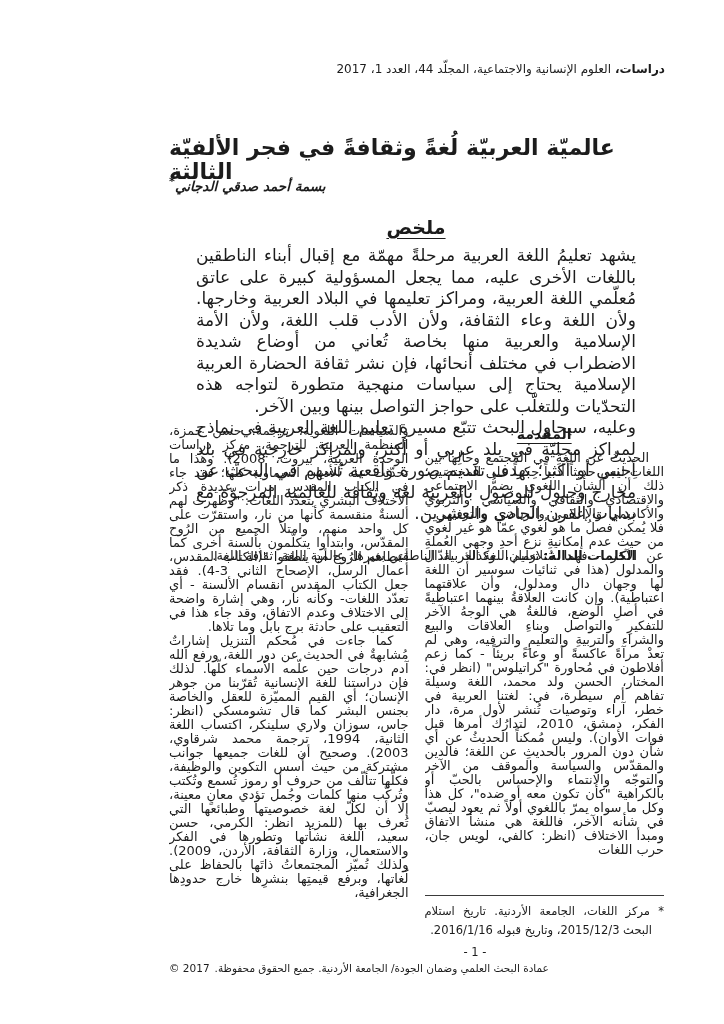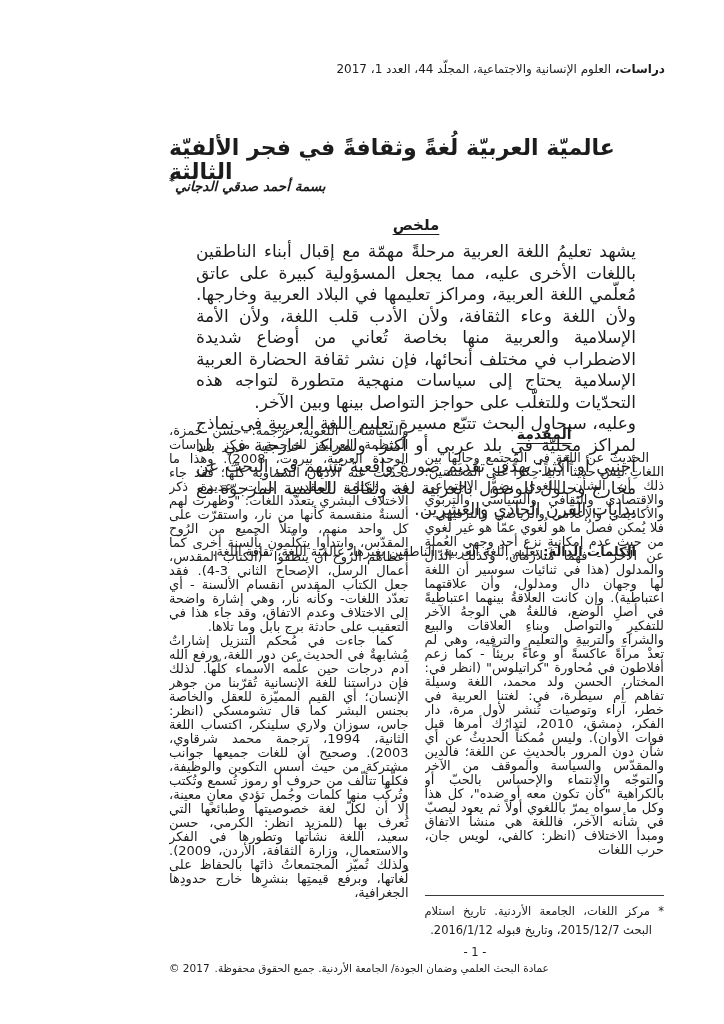--- a/index.html
+++ b/index.html
@@ -23,21 +23,21 @@
     position:absolute;top:121px;right:60px;left:60px;
     text-align:left;font-size:22px;font-weight:bold;line-height:24px;
   }
   .paper-author{
     position:absolute;top:172px;right:60px;left:60px;
     text-align:left;font-size:13.5px;font-weight:bold;font-style:italic;line-height:20px;
   }
   
   .abstract-section{position:absolute;top:216px;right:60px;left:59px;}
   .abstract-heading{
-    text-align:center;font-size:15px;font-weight:bold;margin:0 0 7px 0;
+    text-align:center;font-size:19px;font-weight:bold;margin:0 0 7px 0;
   }
   .abstract-heading span{text-decoration:underline;text-underline-offset:4px;}
   .abstract-body{margin:0 28px;}
   .abstract-body p{
     margin:0;font-size:17px;line-height:21.5px;
     text-align:justify;
   }
   .keywords-line{
     margin:21px 28px 0 28px;font-size:13px;line-height:20px;text-align:right;
   }
@@ -113,21 +113,21 @@
       <div class="intro-heading">
         <span>المقدمة</span>
       </div>
       <div class="col-text">
         <p class="indent">الحديثُ عن اللغةِ في المُجتمع وحالِها بين اللغاتِ ليس حديثاً أدبياً حِكراً على المختصَين؛ ذلك أن الشأن اللغوي يضمُّ الاجتماعي والاقتصادي والثقافي والسياسي والتربوي والأكاديمي والإعلامي والرياضي والترفيهي - فلا يُمكن فصلُ ما هو لُغوي عمّا هو غير لُغوي من حيث عدم إمكانيةِ نزع أحدِ وجهي العُملةِ عن الآخر - فهما مُتلازمان، وكذلك الدّال والمدلول (هذا في ثنائيات سوسير أن اللغة لها وجهان دال ومدلول، وأن علاقتهما اعتباطية). وإن كانت العلاقةُ بينهما اعتباطيةً في أصلِ الوضع، فاللغةُ هي الوجهُ الآخر للتفكيرِ والتواصل وبناءِ العلاقات والبيع والشراء والتربيةِ والتعليمِ والترفيه، وهي لم تعدْ مرآةً عاكسةً أو وعاءً بريئاً - كما زعم أفلاطون في مُحاورة "كراتيلوس" (انظر في: المختار، الحسن ولد محمد، اللغة وسيلة تفاهم أم سيطرة، في: لغتنا العربية في خطر، آراء وتوصيات تُنشر لأول مرة، دار الفكر، دمشق، 2010، لتدارُك أمرها قبل فوات الأوان). وليس مُمكناً الحديثُ عن أي شأن دون المرور بالحديثِ عن اللغة؛ فالدين والمقدّس والسياسة والموقف من الآخر والتوجّه والانتماء والإحساس بالحبّ أو بالكراهية "كأن تكون معه أو ضده"، كل هذا وكل ما سواه يمرّ باللغوي أولاً ثم يعود ليصبّ في شأنه الآخر، فاللغة هي منشأ الاتفاق ومبدأ الاختلاف (انظر: كالفي، لويس جان، حرب اللغات</p>
       </div>
       <div class="footnote-block">
         <hr class="footnote-rule">
         <p class="footnote-text">
           <span>*</span>
-          <span>مركز اللغات، الجامعة الأردنية. تاريخ استلام البحث 2015/12/7، وتاريخ قبوله 2016/1/12.</span>
+          <span>مركز اللغات، الجامعة الأردنية. تاريخ استلام البحث 2015/12/3، وتاريخ قبوله 2016/1/16.</span>
         </p>
       </div>
     </div>
 
     <div class="column">
       <div class="col-text">
         <p>والسياسات اللغوية، ترجمة: حسن حمزة، المنظمة العربية للترجمة، مركز دراسات الوحدة العربية، بيروت، 2008). وهذا ما تحدّثت عنه الأديان السماوية كلّها؛ فقد جاء في الكتاب المقدس مرات عديدة ذكر الاختلاف البشري بتعدّد اللغات: "وظهرت لهم ألسنةٌ منقسمة كأنها من نار، واستقرّت على كل واحد منهم، وامتلأ الجميع من الرُوح المقدّس، وابتدأوا يتكلّمون بألسنة أخرى كما أعطاهم الرُوح أن ينطقوا "(الكتاب المقدس، أعمال الرسل، الإصحاح الثاني 3-4). فقد جعل الكتاب المقدس انقسام الألسنة - أي تعدّد اللغات- وكأنه نار، وهي إشارة واضحة إلى الاختلاف وعدم الاتفاق، وقد جاء هذا في التعقيب على حادثة برج بابل وما تلاها.</p>
         <p class="indent">كما جاءت في مُحكم التنزيل إشاراتٌ مُشابهةٌ في الحديث عن دور اللغة، ورفع الله آدم درجات حين علّمه الأسماء كلّها. لذلك فإن دراستنا للغة الإنسانية تُقرّبنا من جوهر الإنسان؛ أي القيم المميّزة للعقل والخاصة بجنس البشر كما قال تشومسكي (انظر: جاس، سوزان ولاري سلينكر، اكتساب اللغة الثانية، 1994، ترجمة محمد شرقاوي، 2003). وصحيح أن للغات جميعها جوانب مشتركة من حيث أُسس التكوين والوظيفة، فكلّها تتألّف من حروف أو رموز تُسمع وتُكتب وتُركَّب منها كلمات وجُمل تؤدي معانٍ معينة، إلا أن لكلّ لغة خصوصيتها وطبائعها التي تُعرف بها (للمزيد انظر: الكرمي، حسن سعيد، اللغة نشأتها وتطورها في الفكر والاستعمال، وزارة الثقافة، الأردن، 2009). ولذلك تُميّز المجتمعاتُ ذاتَها بالحفاظ على لُغاتها، وبرفع قيمتِها بنشرِها خارج حدودِها الجغرافية،</p>
       </div>
     </div>

